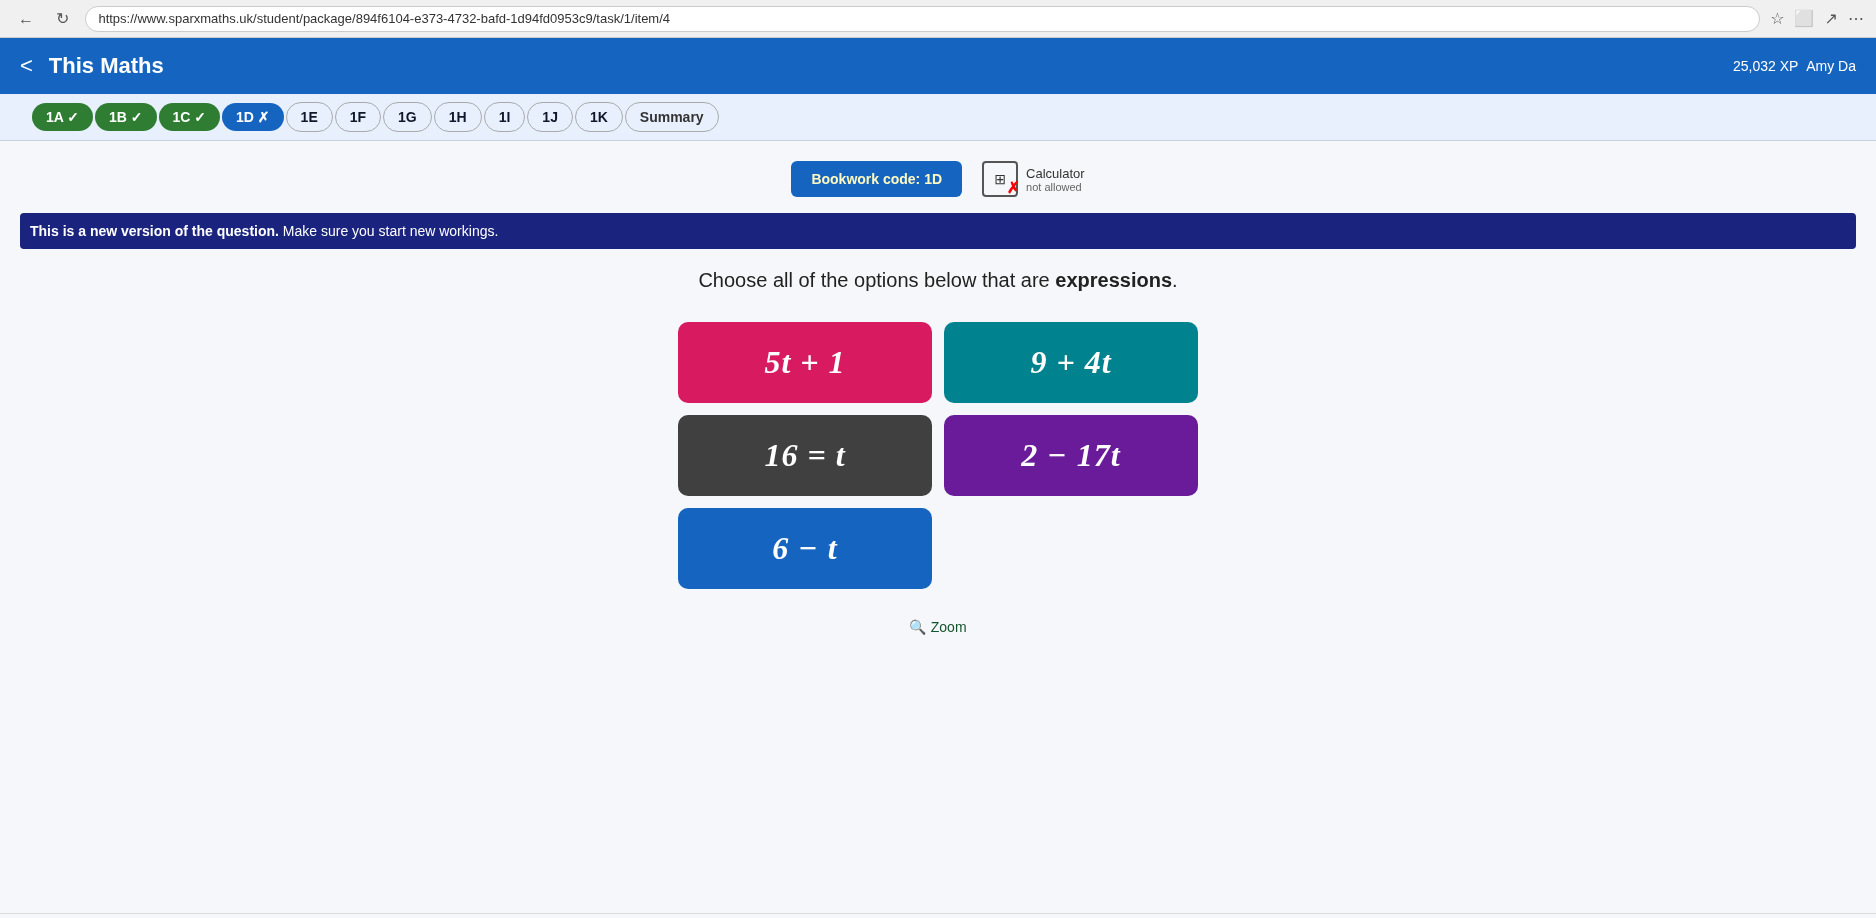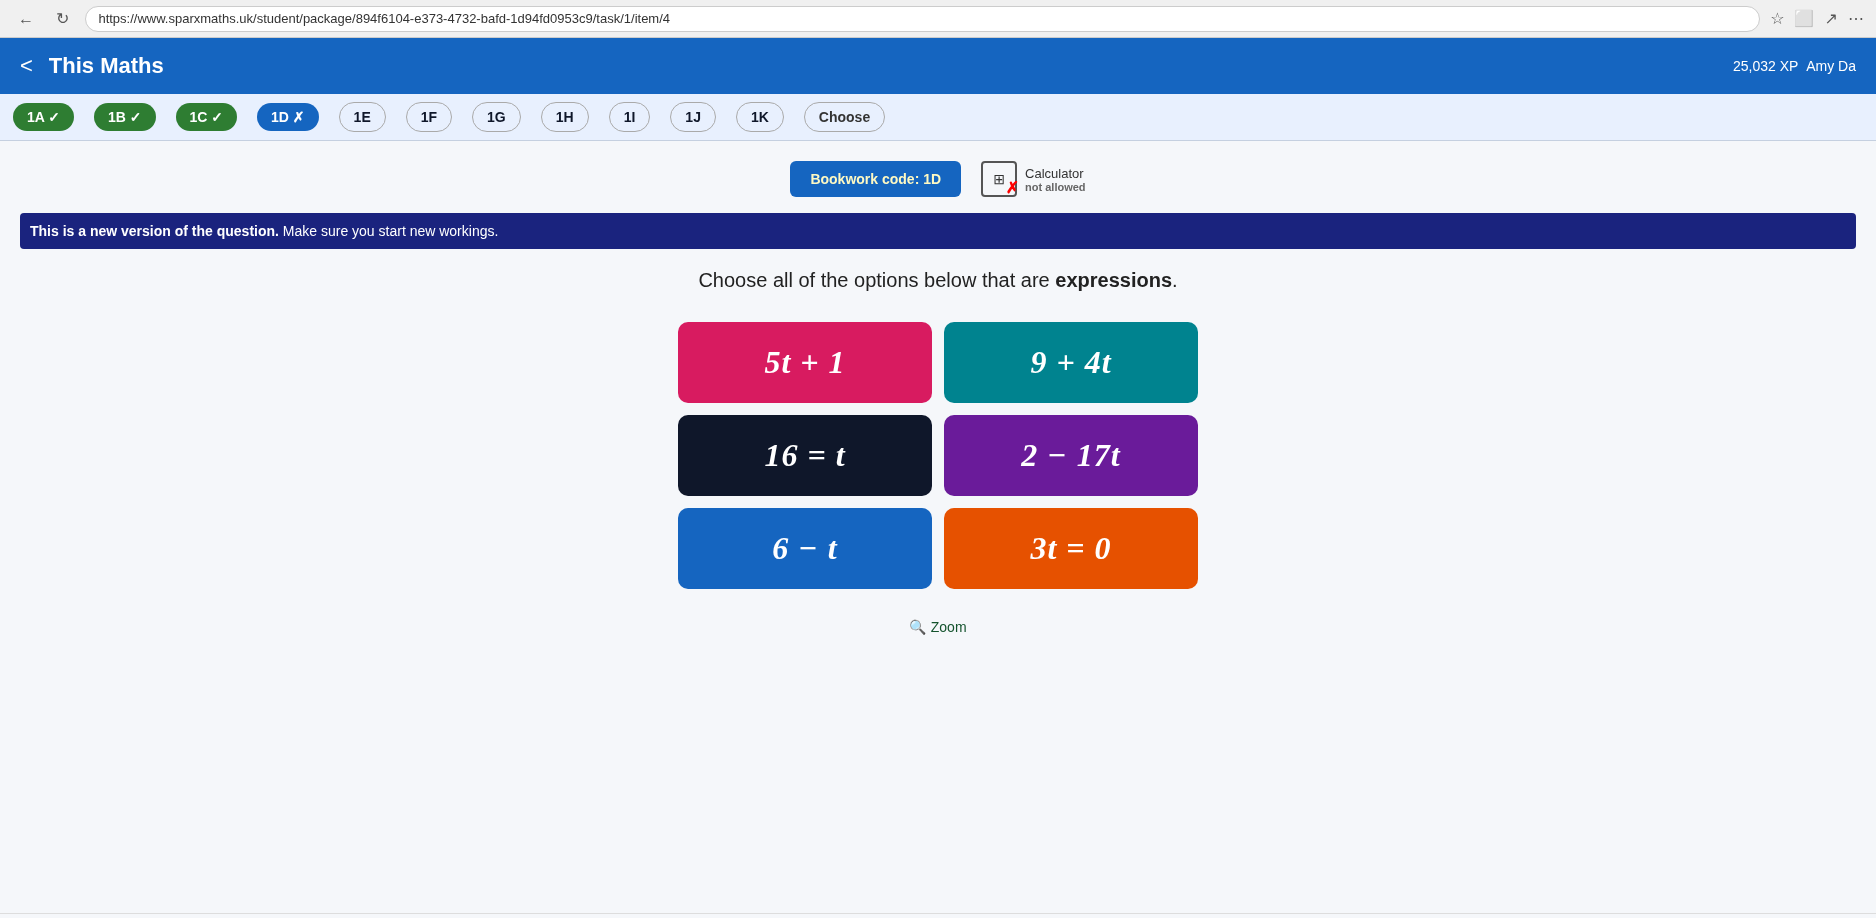--- a/index.html
+++ b/index.html
@@ -72,22 +72,22 @@
     .app-header-right {
       font-size: 14px;
       color: white;
     }
 
     
     .tab-bar {
       background: #e8f0fe;
       display: flex;
       align-items: center;
-      padding: 8px 13px;
-      gap: 20px;
+      padding: 8px 32px;
+      gap: 2px;
       border-bottom: 1px solid #c5d0e0;
       overflow-x: auto;
     }
     .tab-item {
       padding: 6px 14px;
       border-radius: 20px;
       font-size: 14px;
       font-weight: 600;
       cursor: pointer;
       border: none;
@@ -203,21 +203,21 @@
       font-style: italic;
       font-weight: bold;
       color: white;
       cursor: pointer;
       text-align: center;
       font-family: Georgia, serif;
       letter-spacing: 1px;
     }
     .option-pink { background: #d81b60; }
     .option-teal { background: #00838f; }
-    .option-green { background: #0f172a; text-align: center; }
+    .option-green { background: #404040; text-align: center; }
     .option-purple { background: #6a1b9a; }
     .option-blue { background: #1565c0; }
     .option-orange { background: #e65100; }
 
     
     .zoom-area {
       text-align: center;
       margin-bottom: 20px;
       color: #14532d;
       font-size: 14px;
@@ -262,55 +262,54 @@
   <button class="tab-item tab-completed">1B ✓</button>
   <button class="tab-item tab-completed">1C ✓</button>
   <button class="tab-item tab-active-wrong">1D ✗</button>
   <button class="tab-item tab-inactive">1E</button>
   <button class="tab-item tab-inactive">1F</button>
   <button class="tab-item tab-inactive">1G</button>
   <button class="tab-item tab-inactive">1H</button>
   <button class="tab-item tab-inactive">1I</button>
   <button class="tab-item tab-inactive">1J</button>
   <button class="tab-item tab-inactive">1K</button>
-  <button class="tab-item tab-summary">Choose</button>
+  <button class="tab-item tab-summary">Summary</button>
 </div>
 
 <div class="main-content">
 
   <div class="bookwork-bar">
     <button class="bookwork-code-btn">Bookwork code: 1D</button>
     <div class="calculator-info">
       <div class="calc-icon">
         <span>⊞</span>
         <span class="red-x" style="position:absolute;bottom:-2px;right:-4px;">✗</span>
       </div>
       <div>
         <div>Calculator</div>
-        <div style="font-size:11px;color:#666;font-weight:bold;">not allowed</div>
+        <div style="font-size:11px;color:#666;">not allowed</div>
       </div>
     </div>
   </div>
 
   <div class="new-version-banner">
     <strong>This is a new version of the question.</strong>
     <span> Make sure you start new workings.</span>
   </div>
 
   <div class="question-text">
     <span>Choose all of the options below that are </span><strong>expressions</strong><span>.</span>
   </div>
 
   <div class="options-grid">
     <button class="option-btn option-pink">5<em>t</em> + 1</button>
     <button class="option-btn option-teal">9 + 4<em>t</em></button>
     <button class="option-btn option-green">16 = <em>t</em></button>
     <button class="option-btn option-purple">2 − 17<em>t</em></button>
     <button class="option-btn option-blue">6 − <em>t</em></button>
-    <button class="option-btn option-orange">3<em>t</em> = 0</button>
   </div>
 
   <div class="zoom-area">
     <span>🔍</span>
     <span>Zoom</span>
   </div>
 
 </div>
 
 <div class="bottom-nav">

